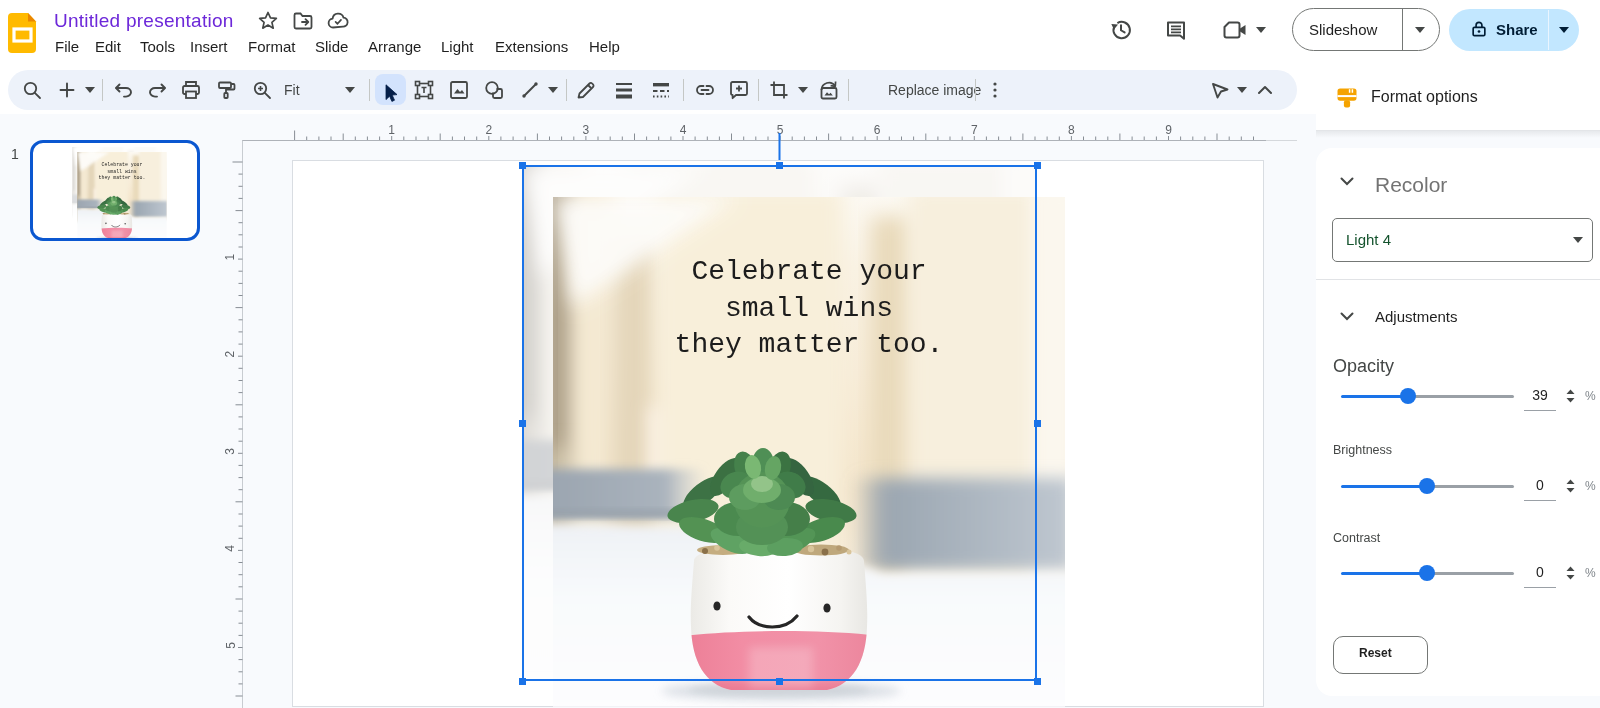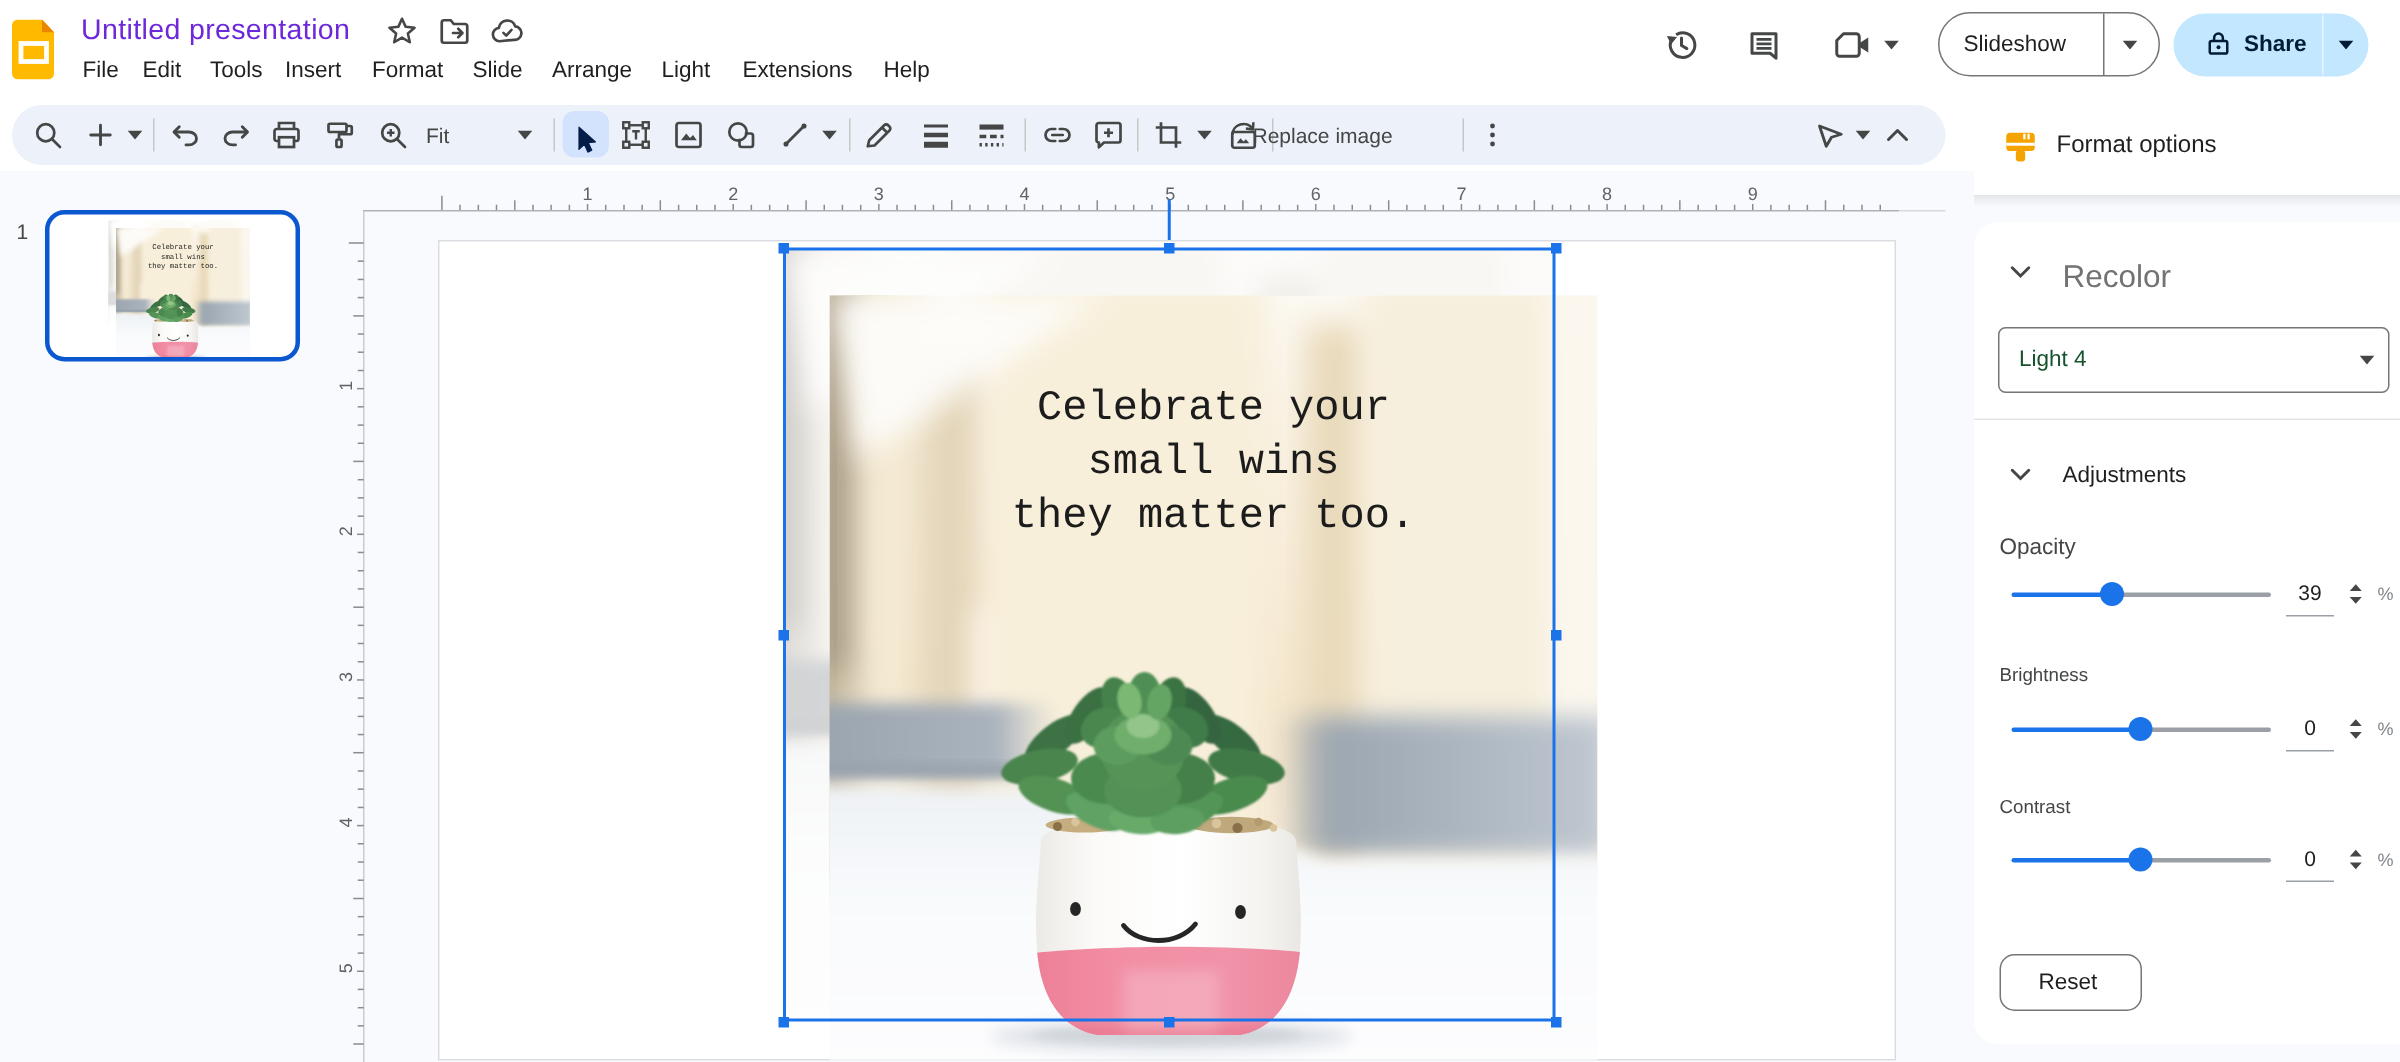--- a/index.html
+++ b/index.html
@@ -309,21 +309,21 @@
 <svg class="caret" style="left:798px;top:87px" viewBox="0 0 10 6">
     <path d="M0 0 L10 0 L5 6 Z" fill="#444746"></path>
   </svg>
 <svg class="abs" style="left:817px;top:78px" width="24" height="24" viewBox="0 0 24 24">
     <path d="M4.5 12 a7.5,7.5 0 0 1 13.6,-4.2" stroke="#444746" fill="none" stroke-width="1.8"></path>
     <path d="M18.6 3.5 L18.3 8.3 L13.6 7.6" stroke="#444746" fill="none" stroke-width="1.7" stroke-linejoin="round"></path>
     <rect x="4.5" y="10" width="15" height="10.5" rx="1.5" stroke="#444746" fill="none" stroke-width="1.8"></rect>
     <path d="M7.5 17.5 L10 14.2 L12 16.3 L13.6 14.8 L15.8 17.5 Z" fill="#444746"></path>
   </svg>
 <div class="sep" style="left:848px"></div>
-<div class="tlabel" style="left:835px;top:82px">Replace image</div>
+<div class="tlabel" style="left:888px;top:82px">Replace image</div>
 <div class="sep" style="left:975px"></div>
 <svg class="abs" style="left:983px;top:78px" width="24" height="24" viewBox="0 0 24 24">
     <circle cx="12" cy="6" r="1.6" fill="#444746"></circle>
     <circle cx="12" cy="12" r="1.6" fill="#444746"></circle>
     <circle cx="12" cy="18" r="1.6" fill="#444746"></circle>
   </svg>
 <svg class="abs" style="left:1208px;top:78px" width="24" height="24" viewBox="0 0 24 24">
     <path d="M5 6 L19.5 11.5 L13 13.5 L9.5 19.5 Z" fill="none" stroke="#444746" stroke-width="1.9" stroke-linejoin="round"></path>
   </svg>
 <svg class="caret" style="left:1237px;top:87px" viewBox="0 0 10 6">
@@ -524,21 +524,21 @@
 <div class="abs" style="left:1332px;top:218px;width:261px;height:44px;border:1px solid #747775;border-radius:5px"></div>
 <div class="abs" style="left:1346px;top:231px;font-size:15px;color:#14532d">Light 4</div>
 <svg class="caret" style="left:1573px;top:237px" viewBox="0 0 10 6">
     <path d="M0 0 L10 0 L5 6 Z" fill="#444746"></path>
   </svg>
 <div class="abs" style="left:1316px;top:279px;width:284px;height:1px;background:#e1e3e6"></div>
 <svg class="abs" style="left:1340px;top:312px" width="14" height="9" viewBox="0 0 14 9">
     <path d="M1.5 1.5 L7 7 L12.5 1.5" fill="none" stroke="#444746" stroke-width="2" stroke-linecap="round"></path>
   </svg>
 <div class="abs" style="left:1375px;top:308px;font-size:15px;color:#1f1f1f">Adjustments</div>
-<div class="abs" style="left:1333px;top:356px;font-size:15px;color:#444746">Opacity</div>
+<div class="abs" style="left:1333px;top:356px;font-size:18px;color:#444746">Opacity</div>
 <div class="abs" style="left:1340.5px;top:394.5px;width:67.7px;height:3px;background:#1a73e8;border-radius:2px"></div>
 <div class="abs" style="left:1408.2px;top:394.5px;width:105.8px;height:3px;background:#9aa0a6;border-radius:2px"></div>
 <div class="abs" style="left:1400.2px;top:388px;width:16px;height:16px;background:#1a73e8;border-radius:50%"></div>
 <div class="abs" style="left:1524px;top:387px;width:32px;text-align:center;font-size:14px;color:#1f1f1f">39</div>
 <div class="abs" style="left:1524px;top:410px;width:32px;height:1px;background:#9aa0a6"></div>
 <svg class="abs" style="left:1566px;top:388px" width="9" height="16" viewBox="0 0 9 16">
     <path d="M0.5 6 L4.5 1.5 L8.5 6 Z" fill="#444746"></path>
     <path d="M0.5 10 L4.5 14.5 L8.5 10 Z" fill="#444746"></path>
   </svg>
 <div class="abs" style="left:1585px;top:389px;font-size:12px;color:#80868b">%</div>
@@ -559,13 +559,13 @@
 <div class="abs" style="left:1419.2px;top:565px;width:16px;height:16px;background:#1a73e8;border-radius:50%"></div>
 <div class="abs" style="left:1524px;top:564px;width:32px;text-align:center;font-size:14px;color:#1f1f1f">0</div>
 <div class="abs" style="left:1524px;top:587px;width:32px;height:1px;background:#9aa0a6"></div>
 <svg class="abs" style="left:1566px;top:565px" width="9" height="16" viewBox="0 0 9 16">
     <path d="M0.5 6 L4.5 1.5 L8.5 6 Z" fill="#444746"></path>
     <path d="M0.5 10 L4.5 14.5 L8.5 10 Z" fill="#444746"></path>
   </svg>
 <div class="abs" style="left:1585px;top:566px;font-size:12px;color:#80868b">%</div>
 
 <div class="abs" style="left:1333px;top:636px;width:95px;height:38px;border:1px solid #747775;border-radius:10px"></div>
-<div class="abs" style="left:1359px;top:646px;font-size:15px;font-weight:400;color:#1f1f1f">Reset</div>
+<div class="abs" style="left:1359px;top:646px;font-size:12px;font-weight:700;color:#1f1f1f">Reset</div>
 
 </body></html>

